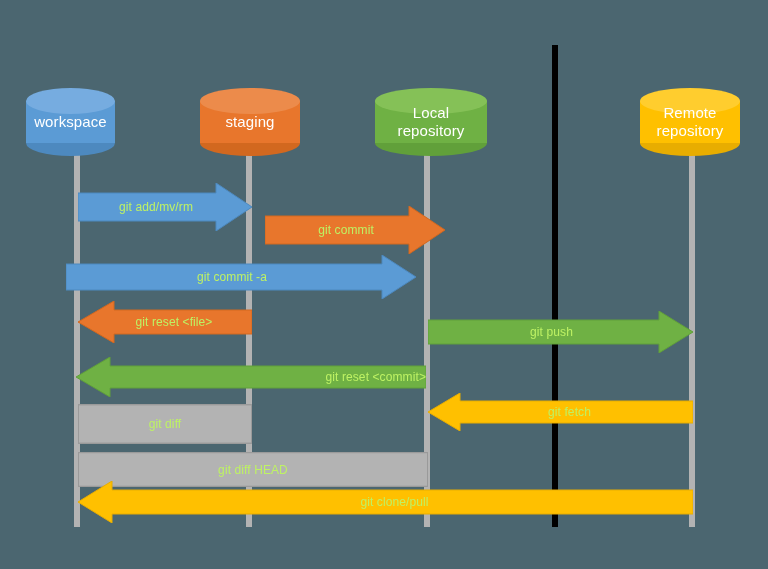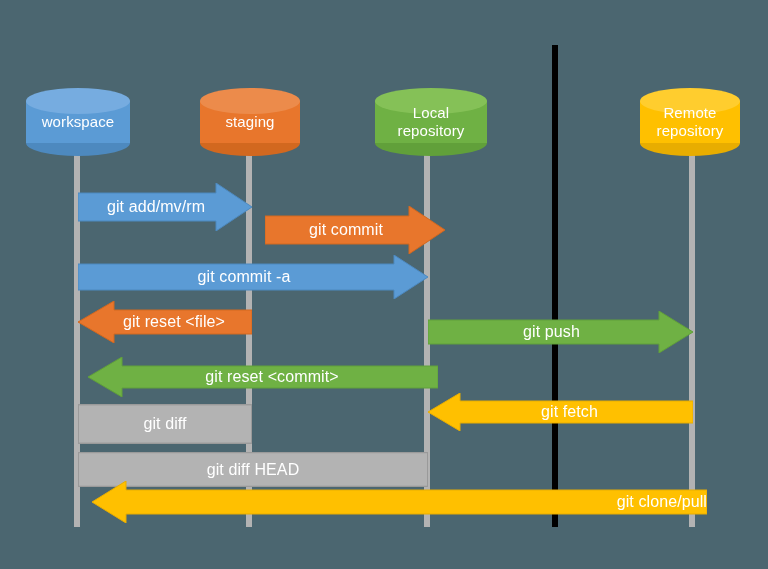--- a/index.html
+++ b/index.html
@@ -83,41 +83,41 @@
     position: absolute;
     left: 0;
     top: 0;
     width: 100%;
     height: 100%;
     display: block;
   }
   .arrow .cap {
     position: relative;
     z-index: 2;
-    color: #ffffff;
-    font-size: 16px;
+    color: #bef264;
+    font-size: 12px;
     white-space: nowrap;
     letter-spacing: 0.1px;
   }
   .arrow.shift-left .cap { margin-left: 18px; }
   .arrow.shift-right .cap { margin-right: 18px; }
 </style>
 </head>
 <body>
 
 <div id="stage">
 
   <div class="lifeline" style="left:74px; top:130px; height:397px;"></div>
   <div class="lifeline" style="left:246px; top:130px; height:397px;"></div>
   <div class="lifeline" style="left:424px; top:130px; height:397px;"></div>
   <div class="lifeline" style="left:689px; top:130px; height:397px;"></div>
 
   <div class="divider" style="left:552px; top:45px; height:482px;"></div>
 
-  <div class="cyl" style="left:26px; top:88px; width:104px; height:68px;">
+  <div class="cyl" style="left:26px; top:88px; width:89px; height:68px;">
     <div class="bottom" style="background:#4d89bf;"></div>
     <div class="body" style="background:#5b9bd5;"></div>
     <div class="top" style="background:#76ace0;"></div>
     <div class="label">workspace</div>
   </div>
 
   <div class="cyl" style="left:200px; top:88px; width:100px; height:68px;">
     <div class="bottom" style="background:#d2681f;"></div>
     <div class="body" style="background:#e8762c;"></div>
     <div class="top" style="background:#ec8b4b;"></div>
@@ -151,42 +151,42 @@
     <span class="cap">git add/mv/rm</span>
   </div>
 
   <div class="arrow shift-right" style="left:250px; top:206px; width:180px; height:48px;margin-left:15px;">
     <svg viewBox="0 0 180 48" preserveAspectRatio="none">
       <polygon points="0,10 144,10 144,0 180,24 144,48 144,38 0,38" fill="#e8762c" stroke="#d2681f" stroke-width="1"></polygon>
     </svg>
     <span class="cap">git commit</span>
   </div>
 
-  <div class="arrow shift-right" style="left:78px; top:255px; width:350px; height:44px;">
+  <div class="arrow shift-right" style="left:66px; top:255px; width:350px; height:44px;">
     <svg viewBox="0 0 350 44" preserveAspectRatio="none">
       <polygon points="0,9 316,9 316,0 350,22 316,44 316,35 0,35" fill="#5b9bd5" stroke="#4d89bf" stroke-width="1"></polygon>
     </svg>
     <span class="cap">git commit -a</span>
   </div>
 
   <div class="arrow shift-left" style="left:78px; top:301px; width:174px; height:42px;">
     <svg viewBox="0 0 174 42" preserveAspectRatio="none">
       <polygon points="174,9 36,9 36,0 0,21 36,42 36,33 174,33" fill="#e8762c" stroke="#d2681f" stroke-width="1"></polygon>
     </svg>
     <span class="cap">git reset &lt;file&gt;</span>
   </div>
 
   <div class="arrow shift-right" style="left:428px; top:311px; width:265px; height:42px;">
     <svg viewBox="0 0 265 42" preserveAspectRatio="none">
       <polygon points="0,9 231,9 231,0 265,21 231,42 231,33 0,33" fill="#6fb144" stroke="#61a03a" stroke-width="1"></polygon>
     </svg>
     <span class="cap">git push</span>
   </div>
 
-  <div class="arrow shift-left" style="left:88px; top:357px; width:350px; height:40px;">
+  <div class="arrow shift-left" style="left:76px; top:357px; width:350px; height:40px;justify-content:flex-end;">
     <svg viewBox="0 0 350 40" preserveAspectRatio="none">
       <polygon points="350,9 34,9 34,0 0,20 34,40 34,31 350,31" fill="#6fb144" stroke="#61a03a" stroke-width="1"></polygon>
     </svg>
     <span class="cap">git reset &lt;commit&gt;</span>
   </div>
 
   <div class="arrow shift-left" style="left:428px; top:393px; width:265px; height:38px;text-align:center;">
     <svg viewBox="0 0 265 38" preserveAspectRatio="none">
       <polygon points="265,8 32,8 32,0 0,19 32,38 32,30 265,30" fill="#ffc000" stroke="#e8ad00" stroke-width="1"></polygon>
     </svg>
@@ -200,20 +200,20 @@
     <span class="cap">git diff</span>
   </div>
 
   <div class="arrow" style="left:78px; top:452px; width:350px; height:35px;">
     <svg viewBox="0 0 350 28" preserveAspectRatio="none">
       <rect x="0.5" y="0.5" width="349" height="27" fill="#b3b3b3" stroke="#9a9a9a" stroke-width="1"></rect>
     </svg>
     <span class="cap">git diff HEAD</span>
   </div>
 
-  <div class="arrow shift-left" style="left:92px; top:481px; width:615px; height:42px;justify-content:flex-end;">
+  <div class="arrow shift-left" style="left:78px; top:481px; width:615px; height:42px;">
     <svg viewBox="0 0 615 42" preserveAspectRatio="none">
       <polygon points="615,9 34,9 34,0 0,21 34,42 34,33 615,33" fill="#ffc000" stroke="#e8ad00" stroke-width="1"></polygon>
     </svg>
     <span class="cap">git clone/pull</span>
   </div>
 
 </div>
 
 </body></html>

